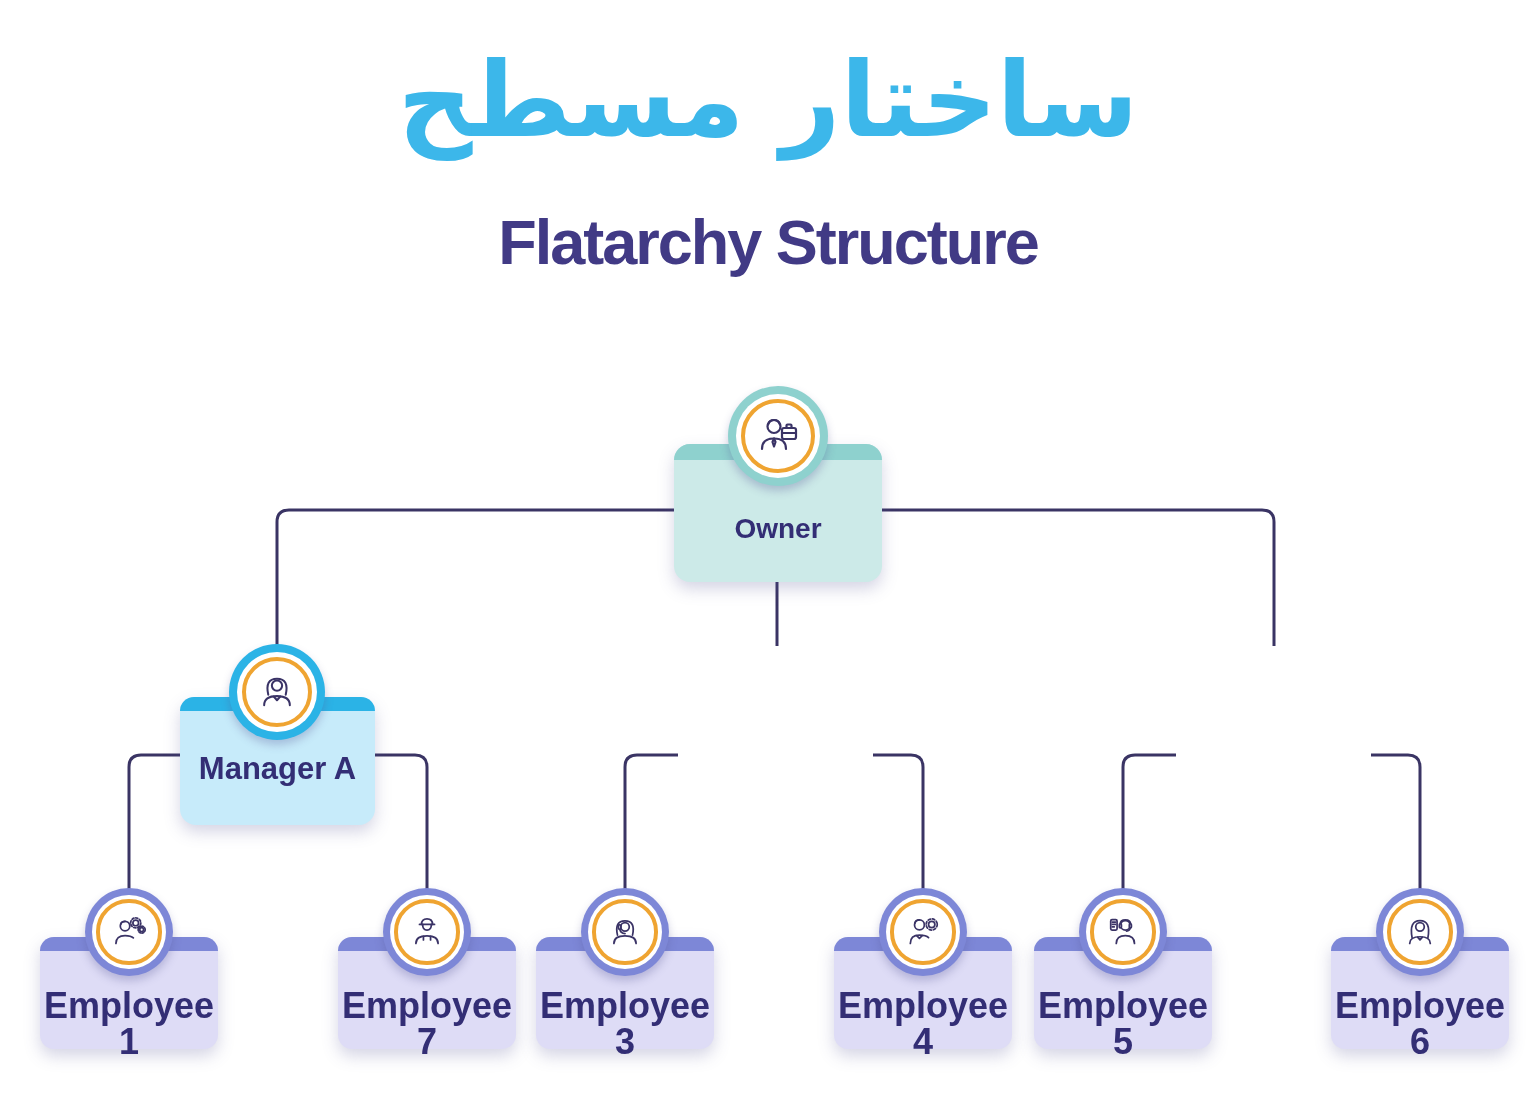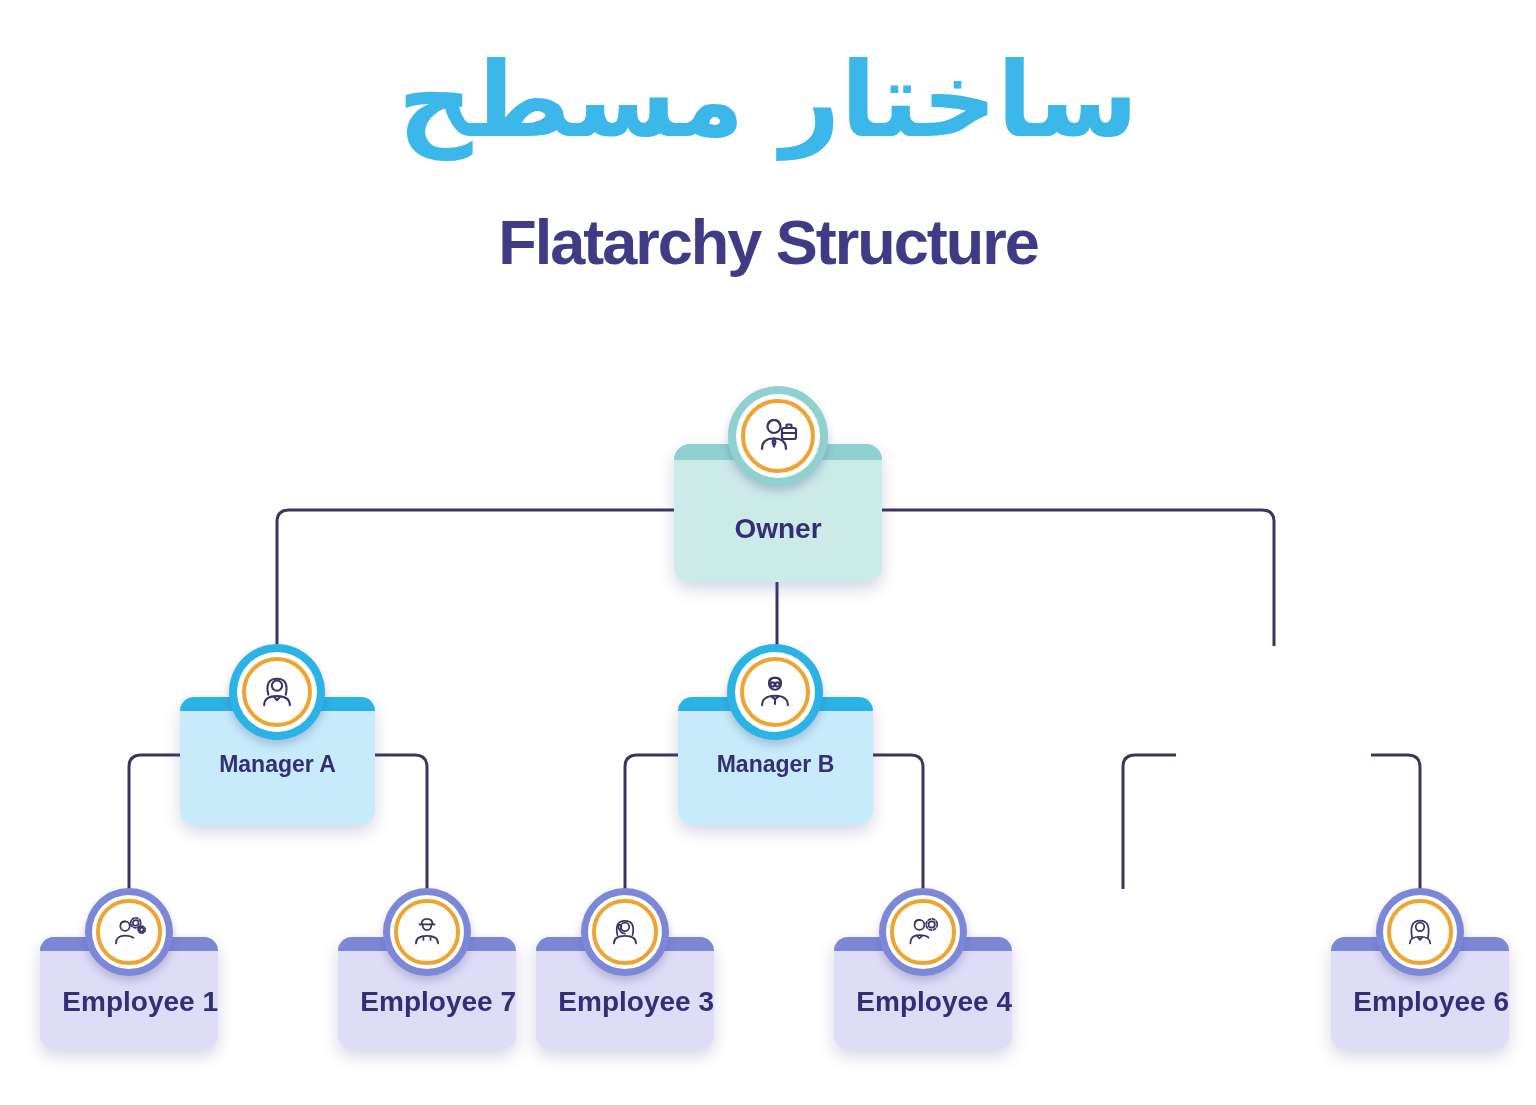--- a/index.html
+++ b/index.html
@@ -58,26 +58,26 @@
   .icon .f { fill:#ffffff; }
 
   .owner { left:674px; top:432px; width:208px; height:138px; background:var(--owner-body,#cceae8); }
   .owner .bar { height:16px; background:var(--owner-bar,#8ed1ce); }
   .owner .badge { width:100px; height:100px; left:54px; top:-58px; background:var(--owner-bar,#8ed1ce); }
   .owner .label { top:71px; font-size:28px; }
 
   .manager { top:685px; width:195px; height:128px; background:var(--manager-body,#c7ebfa); }
   .manager .bar { height:14px; background:var(--manager-bar,#2bb3e6); }
   .manager .badge { width:96px; height:96px; left:49px; top:-53px; background:var(--manager-bar,#2bb3e6); }
-  .manager .label { top:56px; font-size:23px; }
+  .manager .label { top:56px; font-size:31px; }
 
   .employee { top:925px; width:178px; height:112px; border-radius:14px; background:var(--employee-body,#dedcf6); }
   .employee .bar { height:14px; border-radius:14px 14px 0 0; background:var(--employee-bar,#7d87d7); }
   .employee .badge { width:88px; height:88px; left:45px; top:-49px; background:var(--employee-bar,#7d87d7); }
-  .employee .label { top:51px; font-size:28px;text-align:right; }
+  .employee .label { top:51px; font-size:36px; }
 </style>
 </head>
 <body>
 
 <div class="canvas">
 
   <div class="title-fa">ساختار مسطح</div>
   <div class="title-en">Flatarchy Structure</div>
 
   <svg class="connectors" width="1536" height="1105" viewBox="0 0 1536 1105">
@@ -122,40 +122,20 @@
           <circle class="f" cx="24" cy="17" r="5.6"></circle>
           <path d="M10,38.5 Q10,28.5 24,28.5 Q38,28.5 38,38.5"></path>
           <path d="M20.5,29 L24,33 L27.5,29"></path>
         </svg>
       </div>
         </div>
     </div>
     <div class="label">Manager A</div>
   </div>
 
-  <div class="node manager" style="left:678px">
-    <div class="bar"></div>
-    <div class="badge">
-      <div class="w">
-          <div class="o">
-        <svg class="icon" width="44" height="44" viewBox="0 0 48 48">
-          <circle class="f" cx="24" cy="15" r="6.6"></circle>
-          <path d="M17.6,13 Q17.6,8.4 24,8.4 Q30.4,8.4 30.4,13"></path>
-          <circle cx="21.4" cy="15.8" r="2.3"></circle>
-          <circle cx="26.6" cy="15.8" r="2.3"></circle>
-          <path d="M23.7,15.8 h0.6"></path>
-          <path d="M10,38.5 Q10,28 24,28 Q38,28 38,38.5"></path>
-          <path d="M20,28.5 L24,32 L28,28.5"></path>
-          <path d="M24,32 V37"></path>
-        </svg>
-      </div>
-        </div>
-    </div>
-    <div class="label">Manager B</div>
-  </div>
 
 
   <div class="node employee" style="left:40px">
     <div class="bar"></div>
     <div class="badge">
       <div class="w">
           <div class="o">
         <svg class="icon" width="38" height="38" viewBox="0 0 48 48">
           <circle class="f" cx="19" cy="16.5" r="6"></circle>
           <path d="M13.6,14.3 Q14.2,10.5 19,10.5"></path>
@@ -219,20 +199,40 @@
           <path d="M16,28.5 L19.5,32 L23,28.5"></path>
           <circle cx="35" cy="14.5" r="4"></circle>
           <circle cx="35" cy="14.5" r="7" stroke-dasharray="3 2.5"></circle>
         </svg>
       </div>
         </div>
     </div>
     <div class="label">Employee 4</div>
   </div>
 
+  <div class="node employee" style="left:1034px">
+    <div class="bar"></div>
+    <div class="badge">
+      <div class="w">
+          <div class="o">
+        <svg class="icon" width="38" height="38" viewBox="0 0 48 48">
+          <rect class="f" x="8.5" y="8.5" width="8" height="13" rx="1.6"></rect>
+          <path d="M10.5,11.5 H14.5 M10.5,14.5 H14.5 M10.5,17.5 H13"></path>
+          <circle class="f" cx="27" cy="15.5" r="6"></circle>
+          <path d="M20.4,14.5 Q20.4,8.6 27,8.6 Q33.6,8.6 33.6,14.5"></path>
+          <rect class="f" x="19.4" y="13.8" width="2.6" height="5" rx="1.1"></rect>
+          <rect class="f" x="32" y="13.8" width="2.6" height="5" rx="1.1"></rect>
+          <path d="M33.3,18.8 Q32.5,22.5 28.5,23"></path>
+          <path d="M15.5,38.5 Q15.5,28.5 27,28.5 Q38.5,28.5 38.5,38.5"></path>
+        </svg>
+      </div>
+        </div>
+    </div>
+    <div class="label">Employee 5</div>
+  </div>
 
   <div class="node employee" style="left:1331px">
     <div class="bar"></div>
     <div class="badge">
       <div class="w">
           <div class="o">
         <svg class="icon" width="38" height="38" viewBox="0 0 48 48">
           <path class="f" d="M14,31 Q10,9.5 24,9.5 Q38,9.5 34,31"></path>
           <circle class="f" cx="24" cy="17.5" r="5.4"></circle>
           <path d="M11,38.5 Q11,30 24,30 Q37,30 37,38.5"></path>

